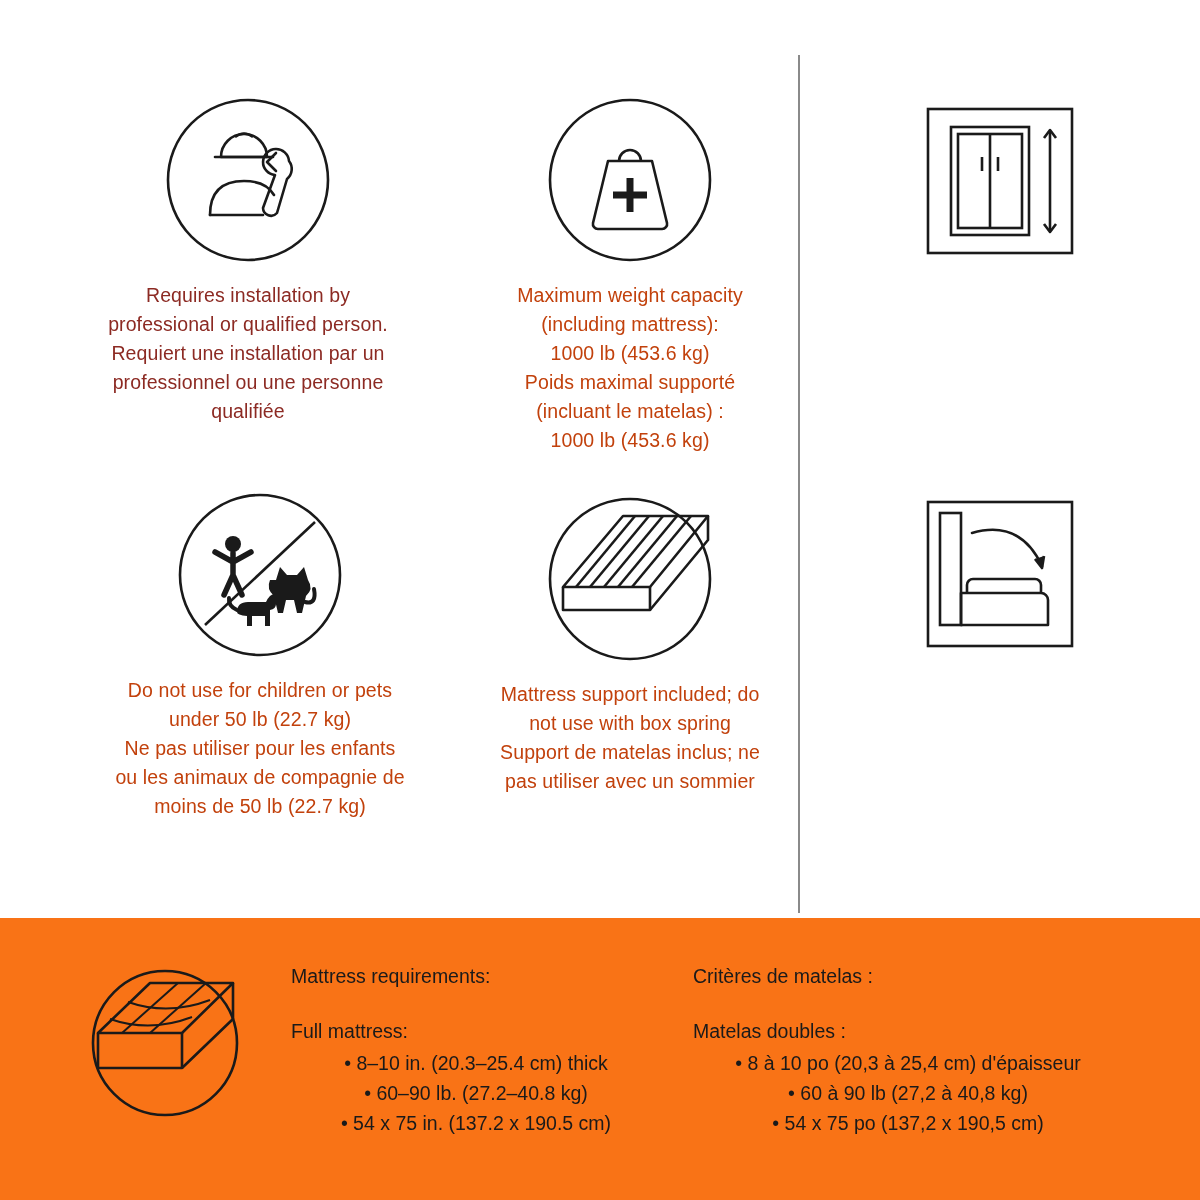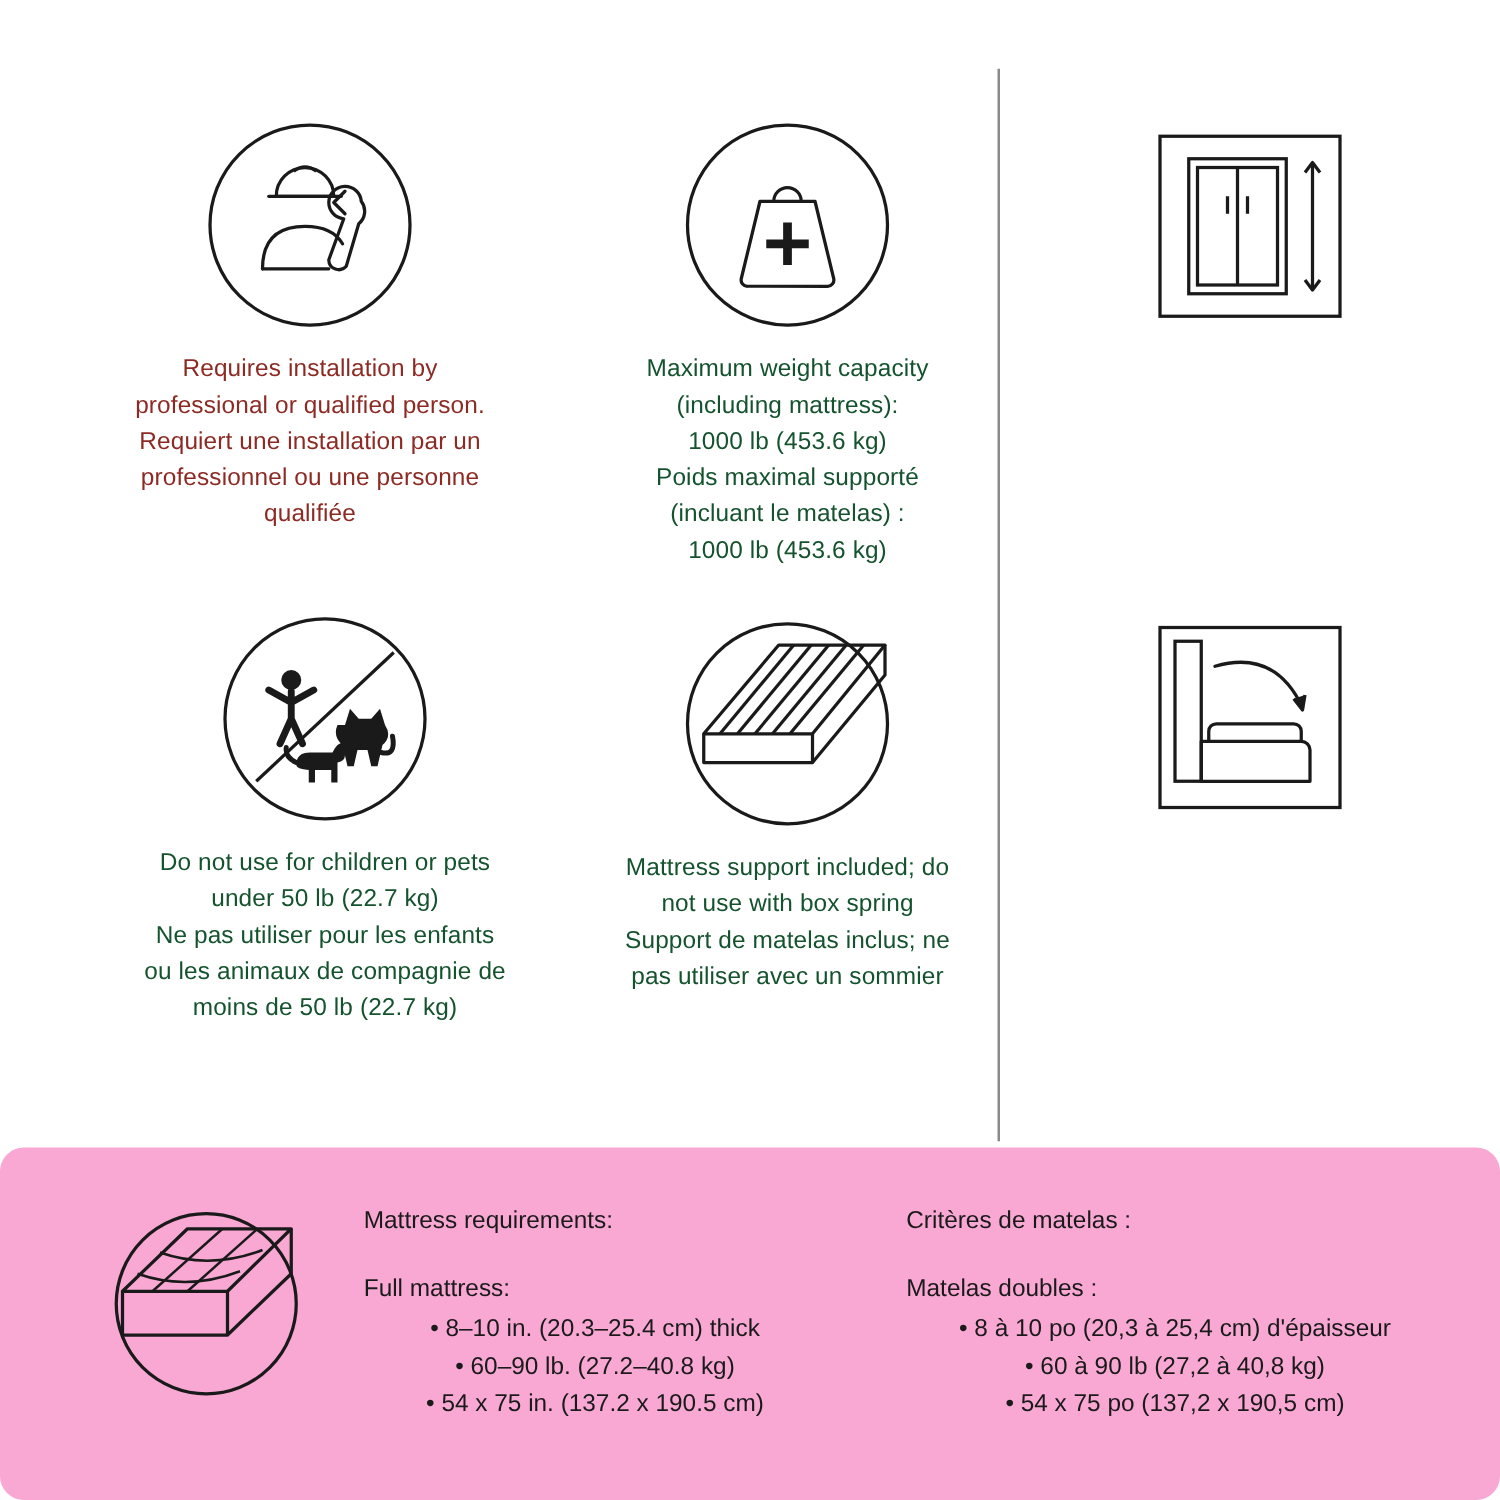--- a/index.html
+++ b/index.html
@@ -46,38 +46,37 @@
   }
   .icon-wrap {
     display: flex;
     align-items: center;
     justify-content: center;
     width: 100%;
   }
   .cap {
     font-size: 19.5px;
     line-height: 29px;
-    color: #14532d;
+    color: #c2410c;
     letter-spacing: 0.1px;
     margin-top: 16px;
     white-space: pre-line;
   }
   .cap.red {
     color: #8c2a23;
   }
   
   .bottom-band {
     position: absolute;
     left: 0;
     top: 918px;
     width: 1200px;
     height: 282px;
-    background: #f9a8d4;
-    box-sizing: border-box;
-    border-radius: 19px;
+    background: #f97316;
+    box-sizing: border-box;
   }
   .bottom-inner {
     position: absolute;
     left: 0;
     top: 0;
     width: 1200px;
     height: 282px;
   }
   .mattress-icon {
     position: absolute;
@@ -88,21 +87,20 @@
     position: absolute;
     left: 291px;
     top: 44px;
     width: 370px;
   }
   .col-fr {
     position: absolute;
     left: 693px;
     top: 44px;
     width: 430px;
-    margin-left: 32px;
   }
   .b-head {
     font-size: 19.5px;
     line-height: 28px;
     color: #1a1a1a;
     margin-bottom: 26px;
   }
   .b-sub {
     font-size: 19.5px;
     line-height: 30px;

